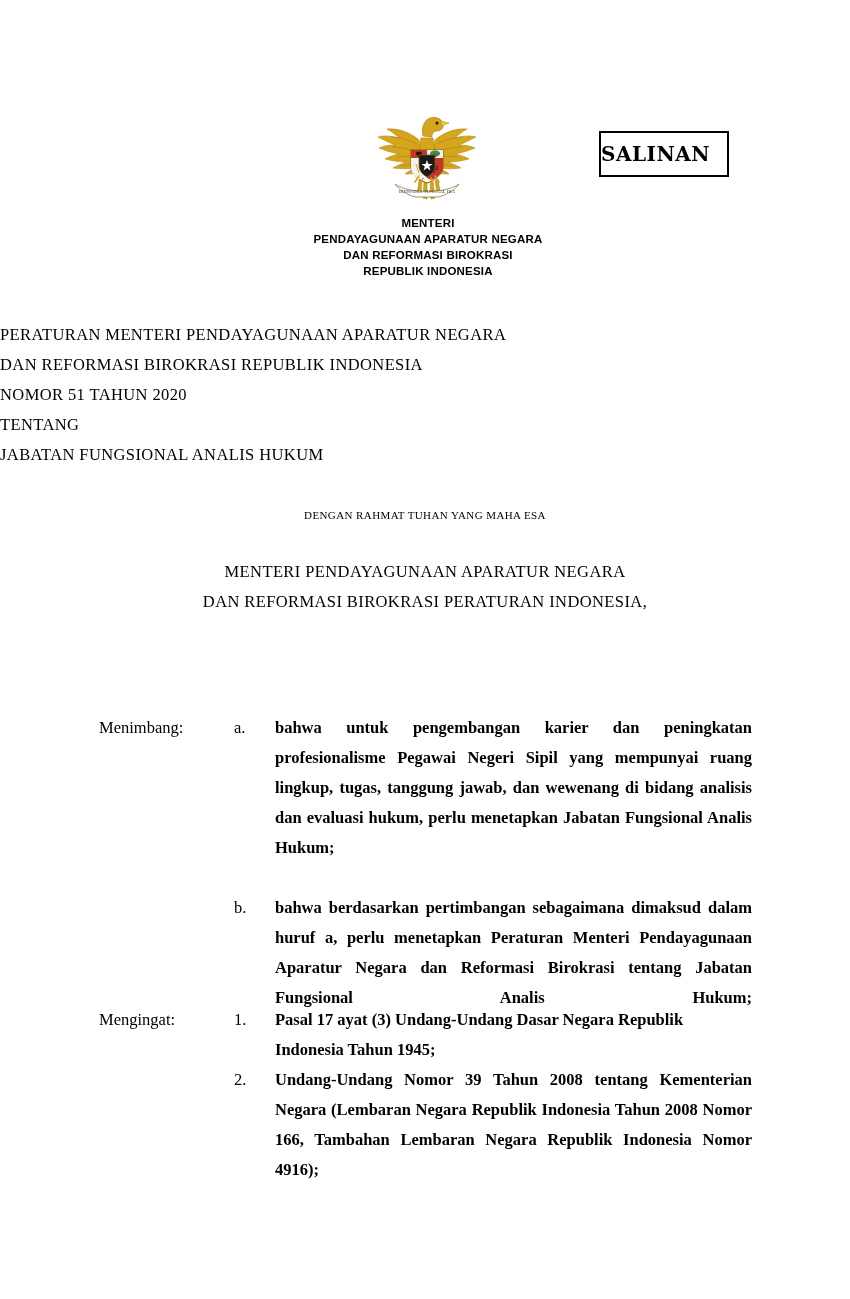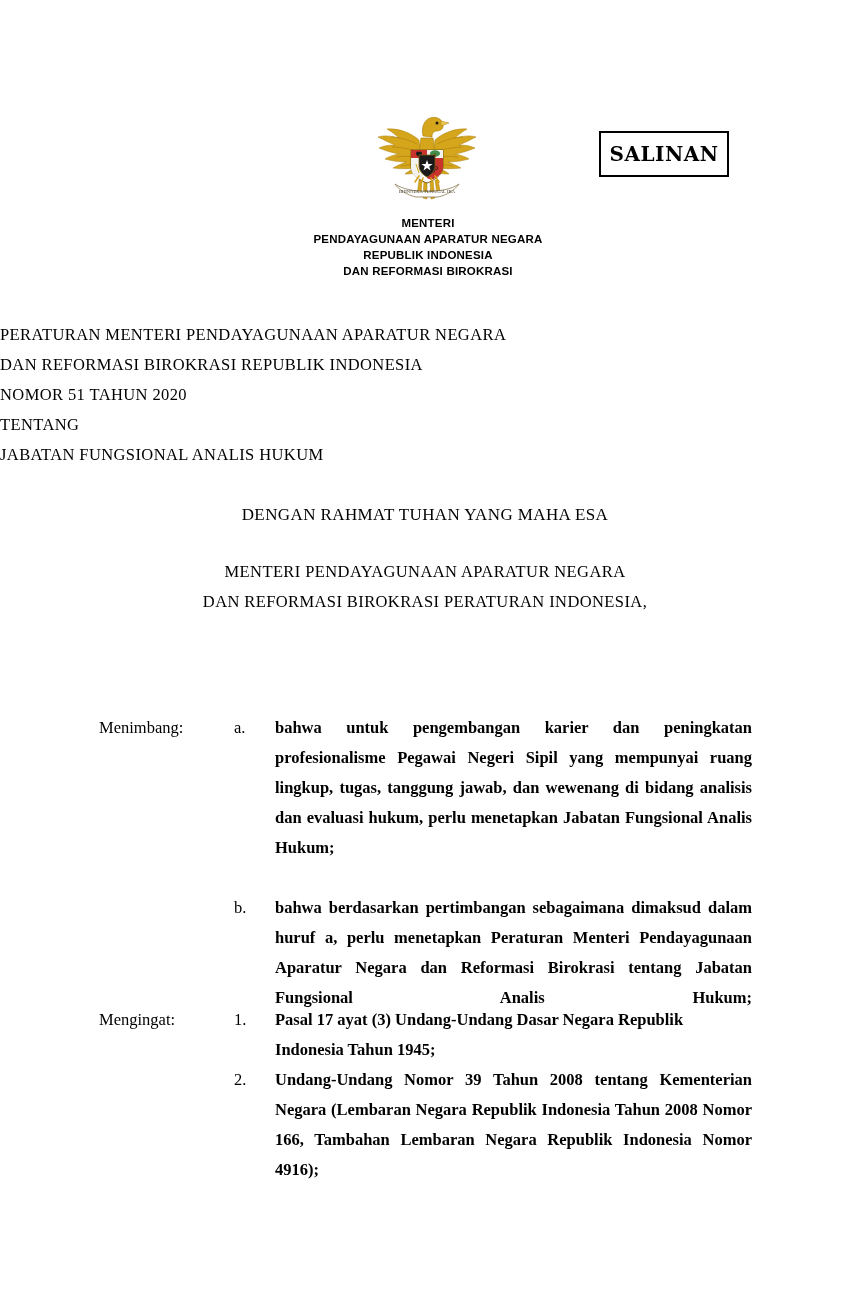--- a/index.html
+++ b/index.html
@@ -24,21 +24,20 @@
   .salinan-box {
     position: absolute;
     left: 599px;
     top: 131px;
     width: 130px;
     height: 46px;
     border: 2px solid #000000;
     box-sizing: border-box;
     display: flex;
     align-items: center;
-    justify-content: center;
   }
   .salinan-box span {
     font-family: "DejaVu Serif", "Liberation Serif", serif;
     font-weight: bold;
     font-size: 20px;
     letter-spacing: 0.5px;
   }
 
   
   .emblem {
@@ -77,21 +76,21 @@
     letter-spacing: 0.4px;
   }
   .title-block div { white-space: nowrap; }
 
   .dengan-rahmat {
     position: absolute;
     left: 0;
     top: 500px;
     width: 850px;
     text-align: center;
-    font-size: 17px;
+    font-size: 11px;
     line-height: 30px;
     letter-spacing: 0.4px;
   }
 
   .authority-block {
     position: absolute;
     left: 0;
     top: 557px;
     width: 850px;
     text-align: center;
@@ -224,22 +223,22 @@
 
         <path d="M20 74 C34 84 70 84 84 74 C80 80 72 85 63 87 L41 87 C32 85 24 80 20 74 Z" fill="#FFFFFF" stroke="#8A7A52" stroke-width="0.8"></path>
         <text x="52" y="83" font-family="'Liberation Serif', serif" font-size="4.6" text-anchor="middle" fill="#4A4030">BHINNEKA TUNGGAL IKA</text>
       </g>
     </svg>
   </div>
 
   <div class="ministry-caption">
     <div>MENTERI</div>
     <div>PENDAYAGUNAAN APARATUR NEGARA</div>
+    <div>DAN REFORMASI BIROKRASI</div>
     <div>REPUBLIK INDONESIA</div>
-    <div>DAN REFORMASI BIROKRASI</div>
   </div>
 
   <div class="title-block">
     <div>PERATURAN MENTERI PENDAYAGUNAAN APARATUR NEGARA</div>
     <div>DAN REFORMASI BIROKRASI REPUBLIK INDONESIA</div>
     <div>NOMOR 51 TAHUN 2020</div>
     <div>TENTANG</div>
     <div>JABATAN FUNGSIONAL ANALIS HUKUM</div>
   </div>
 

